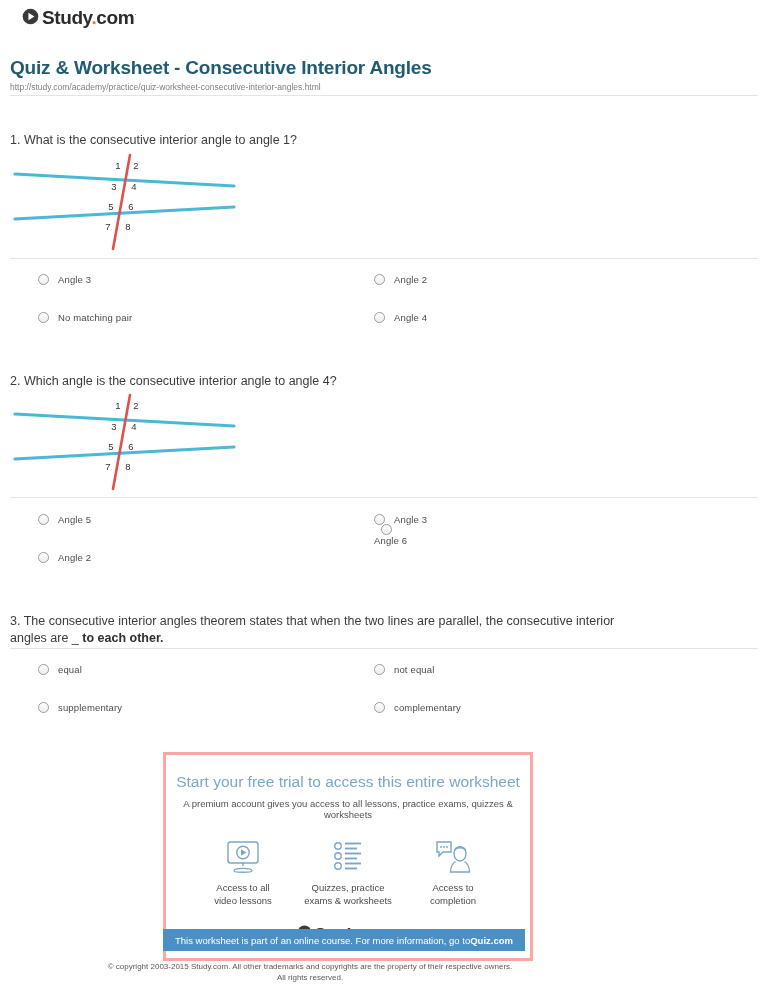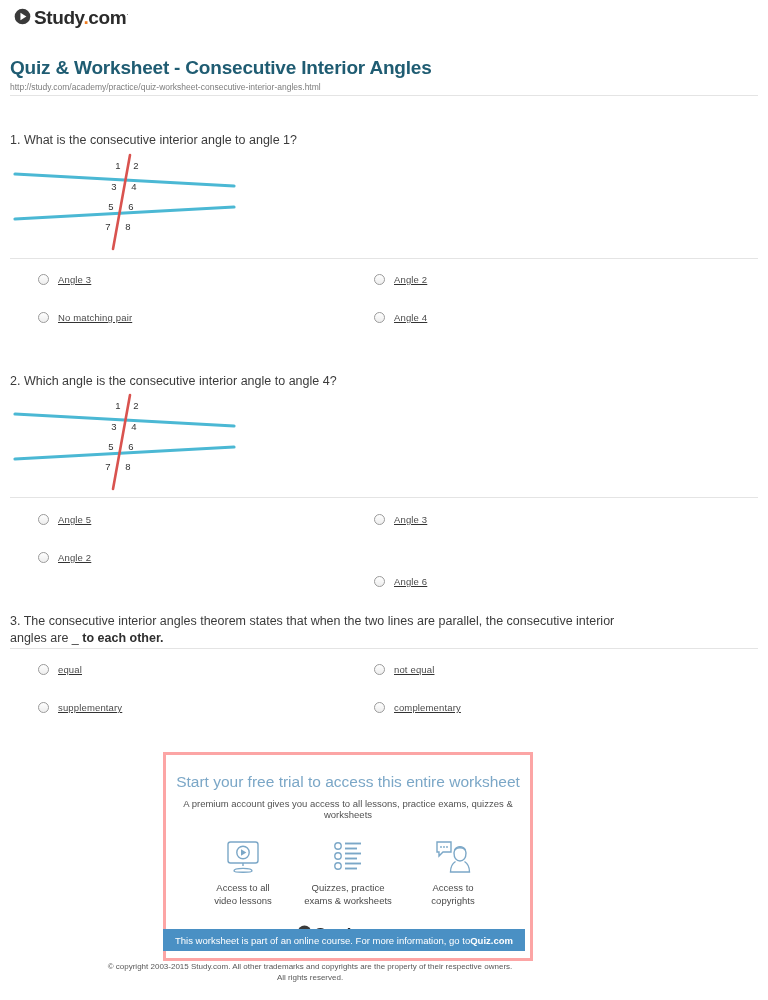--- a/index.html
+++ b/index.html
@@ -12,21 +12,21 @@
     height: 1000px;
     position: relative;
     font-family: "Liberation Sans", sans-serif;
     color: #333333;
     overflow: hidden;
   }
 
   
   .logo-row {
     position: absolute;
-    left: 14px;
+    left: 22px;
     top: 5px;
     display: flex;
     align-items: center;
   }
   .logo-mark {
     width: 17px;
     height: 17px;
     margin-right: 3px;
     flex: 0 0 auto;
   }
@@ -87,21 +87,20 @@
   .diagram {
     position: absolute;
     left: 12px;
   }
 
   
   .opt {
     position: absolute;
     display: flex;
     align-items: center;
-    text-decoration: underline;
   }
   .radio {
     width: 9px;
     height: 9px;
     border-radius: 50%;
     border: 1px solid #9a9a9a;
     background: linear-gradient(#ffffff, #ededed);
     box-shadow: inset 0 0 1px #ffffff;
     flex: 0 0 auto;
     margin-right: 9px;
@@ -272,21 +271,21 @@
   <span class="opt-label">Angle 5</span>
 </div>
 <div class="opt" style="left:374px; top:514px;">
   <span class="radio"></span>
   <span class="opt-label">Angle 3</span>
 </div>
 <div class="opt" style="left:38px; top:552px;">
   <span class="radio"></span>
   <span class="opt-label">Angle 2</span>
 </div>
-<div class="opt" style="left:374px; top:576px;">
+<div class="opt" style="left:374px; top:524px;flex-direction:column;">
   <span class="radio"></span>
   <span class="opt-label">Angle 6</span>
 </div>
 
 <div class="q-text" style="top:613px;"><span>3. The consecutive interior angles theorem states that when the two lines are parallel, the consecutive interior angles are _ </span><b>to each other.</b></div>
 
 <div class="rule" style="top:648px;"></div>
 
 <div class="opt" style="left:38px; top:664px;">
   <span class="radio"></span>
@@ -355,21 +354,21 @@
           <circle cx="8" cy="8" r="0.9" fill="#7ba7c7" stroke="none"></circle>
           <circle cx="11" cy="8" r="0.9" fill="#7ba7c7" stroke="none"></circle>
           <circle cx="14" cy="8" r="0.9" fill="#7ba7c7" stroke="none"></circle>
           <path d="M21 14 C21 7 33 7 33 14 C33 19 30.5 22 27 22 C23.5 22 21 19 21 14 Z"></path>
           <path d="M21.5 11 C24 6.5 30 6.5 32.5 11"></path>
           <path d="M22.5 22.5 C18.5 25 17.5 29 17.5 33 H36.5 C36.5 29 35.5 25 31.5 22.5"></path>
         </svg>
       </div>
       <div class="feature-cap">
         <span>Access to</span><br>
-        <span>copyrights</span>
+        <span>completion</span>
       </div>
     </div>
 
   </div>
 
   <div class="promo-logo">
     <svg class="logo-mark" viewBox="0 0 20 20">
       <circle cx="10" cy="10" r="9.2" fill="#3a3a3a"></circle>
       <polygon points="7.6,5.6 14.6,10 7.6,14.4" fill="#ffffff"></polygon>
     </svg>

